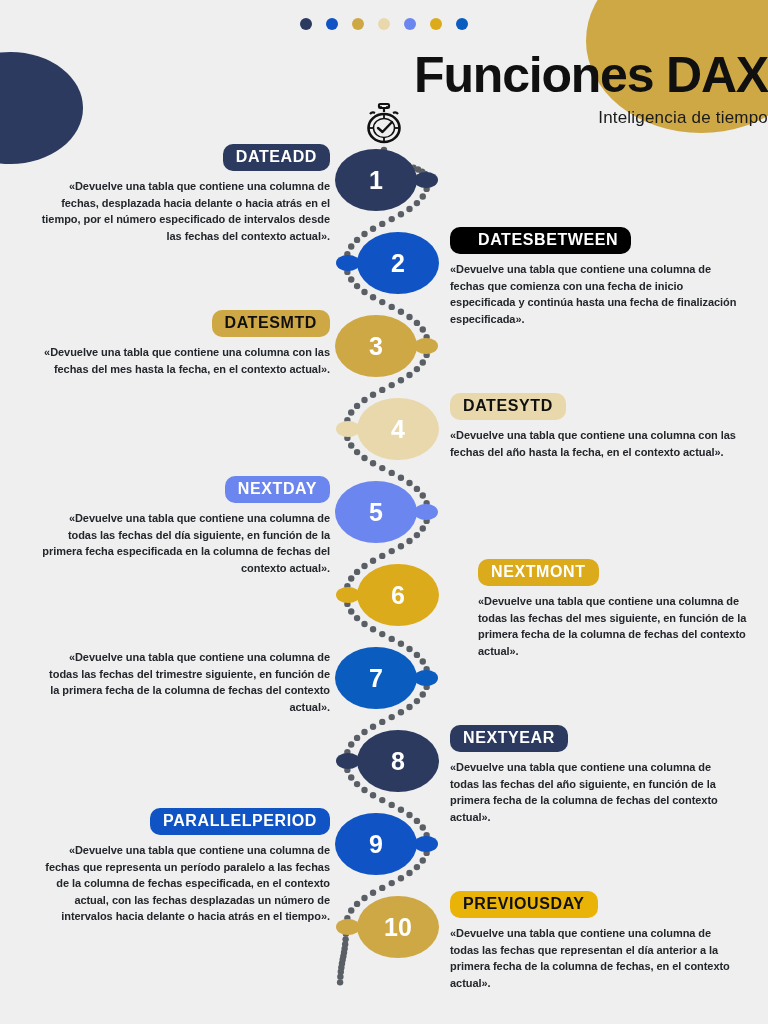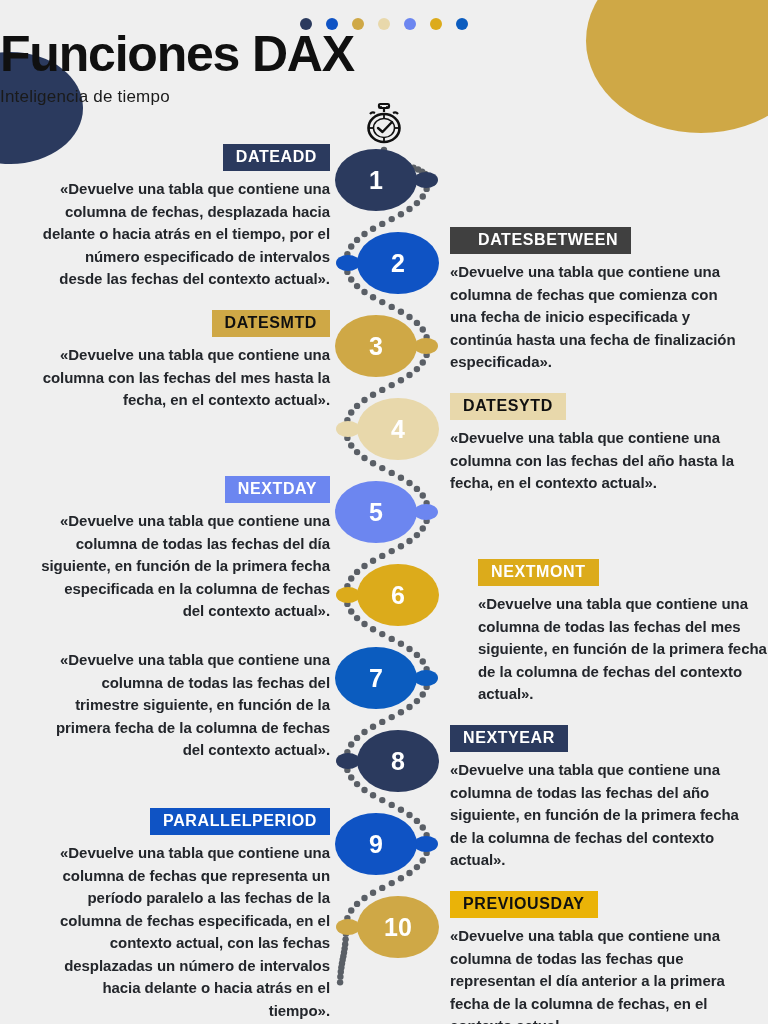--- a/index.html
+++ b/index.html
@@ -49,23 +49,23 @@
     z-index: 6;
   }
   .dot-row .dot {
     width: 12px; height: 12px;
     border-radius: 50%;
   }
 
   
   .title-wrap {
     position: absolute;
-    top: 27px;
+    top: 48px;
     left: 0; right: 0;
-    text-align: left;
+    text-align: right;
     z-index: 5;
   }
   .title {
     font-size: 50px;
     font-weight: bold;
     letter-spacing: -1.2px;
     color: #101010;
     line-height: 1.08;
     font-family: "Liberation Sans", sans-serif;
   }
@@ -122,31 +122,31 @@
     position: absolute;
     width: 290px;
     z-index: 4;
   }
   .block.left  { left: 40px;  text-align: right; }
   .block.right { left: 450px; text-align: left;  }
 
   .badge {
     display: inline-block;
     padding: 4px 13px 5px 13px;
-    border-radius: 0;
+    border-radius: 10px;
     font-size: 16px;
     font-weight: bold;
     letter-spacing: 0.6px;
     line-height: 1.15;
     white-space: nowrap;
   }
 
   .desc {
     margin-top: 7px;
-    font-size: 15px;
+    font-size: 11px;
     line-height: 1.5;
     color: #23262b;
     font-weight: bold;
     letter-spacing: -0.05px;
   }
 </style>
 </head>
 <body>
 
 <div id="poster">
@@ -368,21 +368,21 @@
       <div class="node" style="background: rgb(15, 83, 196); left: 335px; top: 813px;">
         <span>9</span>
       </div>
       <div class="satellite" style="background: rgb(207, 168, 70); left: 336px; top: 919px;"></div>
       <div class="node" style="background: rgb(207, 168, 70); left: 357px; top: 896px;">
         <span>10</span>
       </div>
     </div>
   <div id="blocks">
       <div class="block left" style="top: 144px;"><div class="badge" style="background: rgb(43, 58, 94); color: rgb(255, 255, 255);">DATEADD</div><div class="desc">«Devuelve una tabla que contiene una columna de fechas, desplazada hacia delante o hacia atrás en el tiempo, por el número especificado de intervalos desde las fechas del contexto actual».</div></div>
-      <div class="block right" style="top: 227px;"><div class="badge" style="background: #404040; color: rgb(255, 255, 255); padding-left: 28px;">DATESBETWEEN</div><div class="desc">«Devuelve una tabla que contiene una columna de fechas que comienza con una fecha de inicio especificada y continúa hasta una fecha de finalización especificada».</div></div>
+      <div class="block right" style="top: 227px;"><div class="badge" style="background: #000000; color: rgb(255, 255, 255); padding-left: 28px;">DATESBETWEEN</div><div class="desc">«Devuelve una tabla que contiene una columna de fechas que comienza con una fecha de inicio especificada y continúa hasta una fecha de finalización especificada».</div></div>
       <div class="block left" style="top: 310px;"><div class="badge" style="background: rgb(207, 168, 70); color: rgb(16, 16, 16);">DATESMTD</div><div class="desc">«Devuelve una tabla que contiene una columna con las fechas del mes hasta la fecha, en el contexto actual».</div></div>
       <div class="block right" style="top: 393px;"><div class="badge" style="background: rgb(232, 216, 171); color: rgb(16, 16, 16);">DATESYTD</div><div class="desc">«Devuelve una tabla que contiene una columna con las fechas del año hasta la fecha, en el contexto actual».</div></div>
       <div class="block left" style="top: 476px;"><div class="badge" style="background: rgb(108, 134, 240); color: rgb(255, 255, 255); margin-left: 10px;">NEXTDAY</div><div class="desc">«Devuelve una tabla que contiene una columna de todas las fechas del día siguiente, en función de la primera fecha especificada en la columna de fechas del contexto actual».</div></div>
       <div class="block right" style="top: 559px; margin-left: 28px;"><div class="badge" style="background: rgb(220, 171, 27); color: rgb(255, 255, 255);">NEXTMONT</div><div class="desc">«Devuelve una tabla que contiene una columna de todas las fechas del mes siguiente, en función de la primera fecha de la columna de fechas del contexto actual».</div></div>
       <div class="block left" style="top: 642px;"><div class="desc">«Devuelve una tabla que contiene una columna de todas las fechas del trimestre siguiente, en función de la primera fecha de la columna de fechas del contexto actual».</div></div>
       <div class="block right" style="top: 725px;"><div class="badge" style="background: rgb(43, 58, 94); color: rgb(255, 255, 255);">NEXTYEAR</div><div class="desc">«Devuelve una tabla que contiene una columna de todas las fechas del año siguiente, en función de la primera fecha de la columna de fechas del contexto actual».</div></div>
       <div class="block left" style="top: 808px;"><div class="badge" style="background: rgb(15, 83, 196); color: rgb(255, 255, 255);">PARALLELPERIOD</div><div class="desc">«Devuelve una tabla que contiene una columna de fechas que representa un período paralelo a las fechas de la columna de fechas especificada, en el contexto actual, con las fechas desplazadas un número de intervalos hacia delante o hacia atrás en el tiempo».</div></div>
       <div class="block right" style="top: 891px;"><div class="badge" style="background: #eab308; color: rgb(16, 16, 16);">PREVIOUSDAY</div><div class="desc">«Devuelve una tabla que contiene una columna de todas las fechas que representan el día anterior a la primera fecha de la columna de fechas, en el contexto actual».</div></div>
     </div>
 

